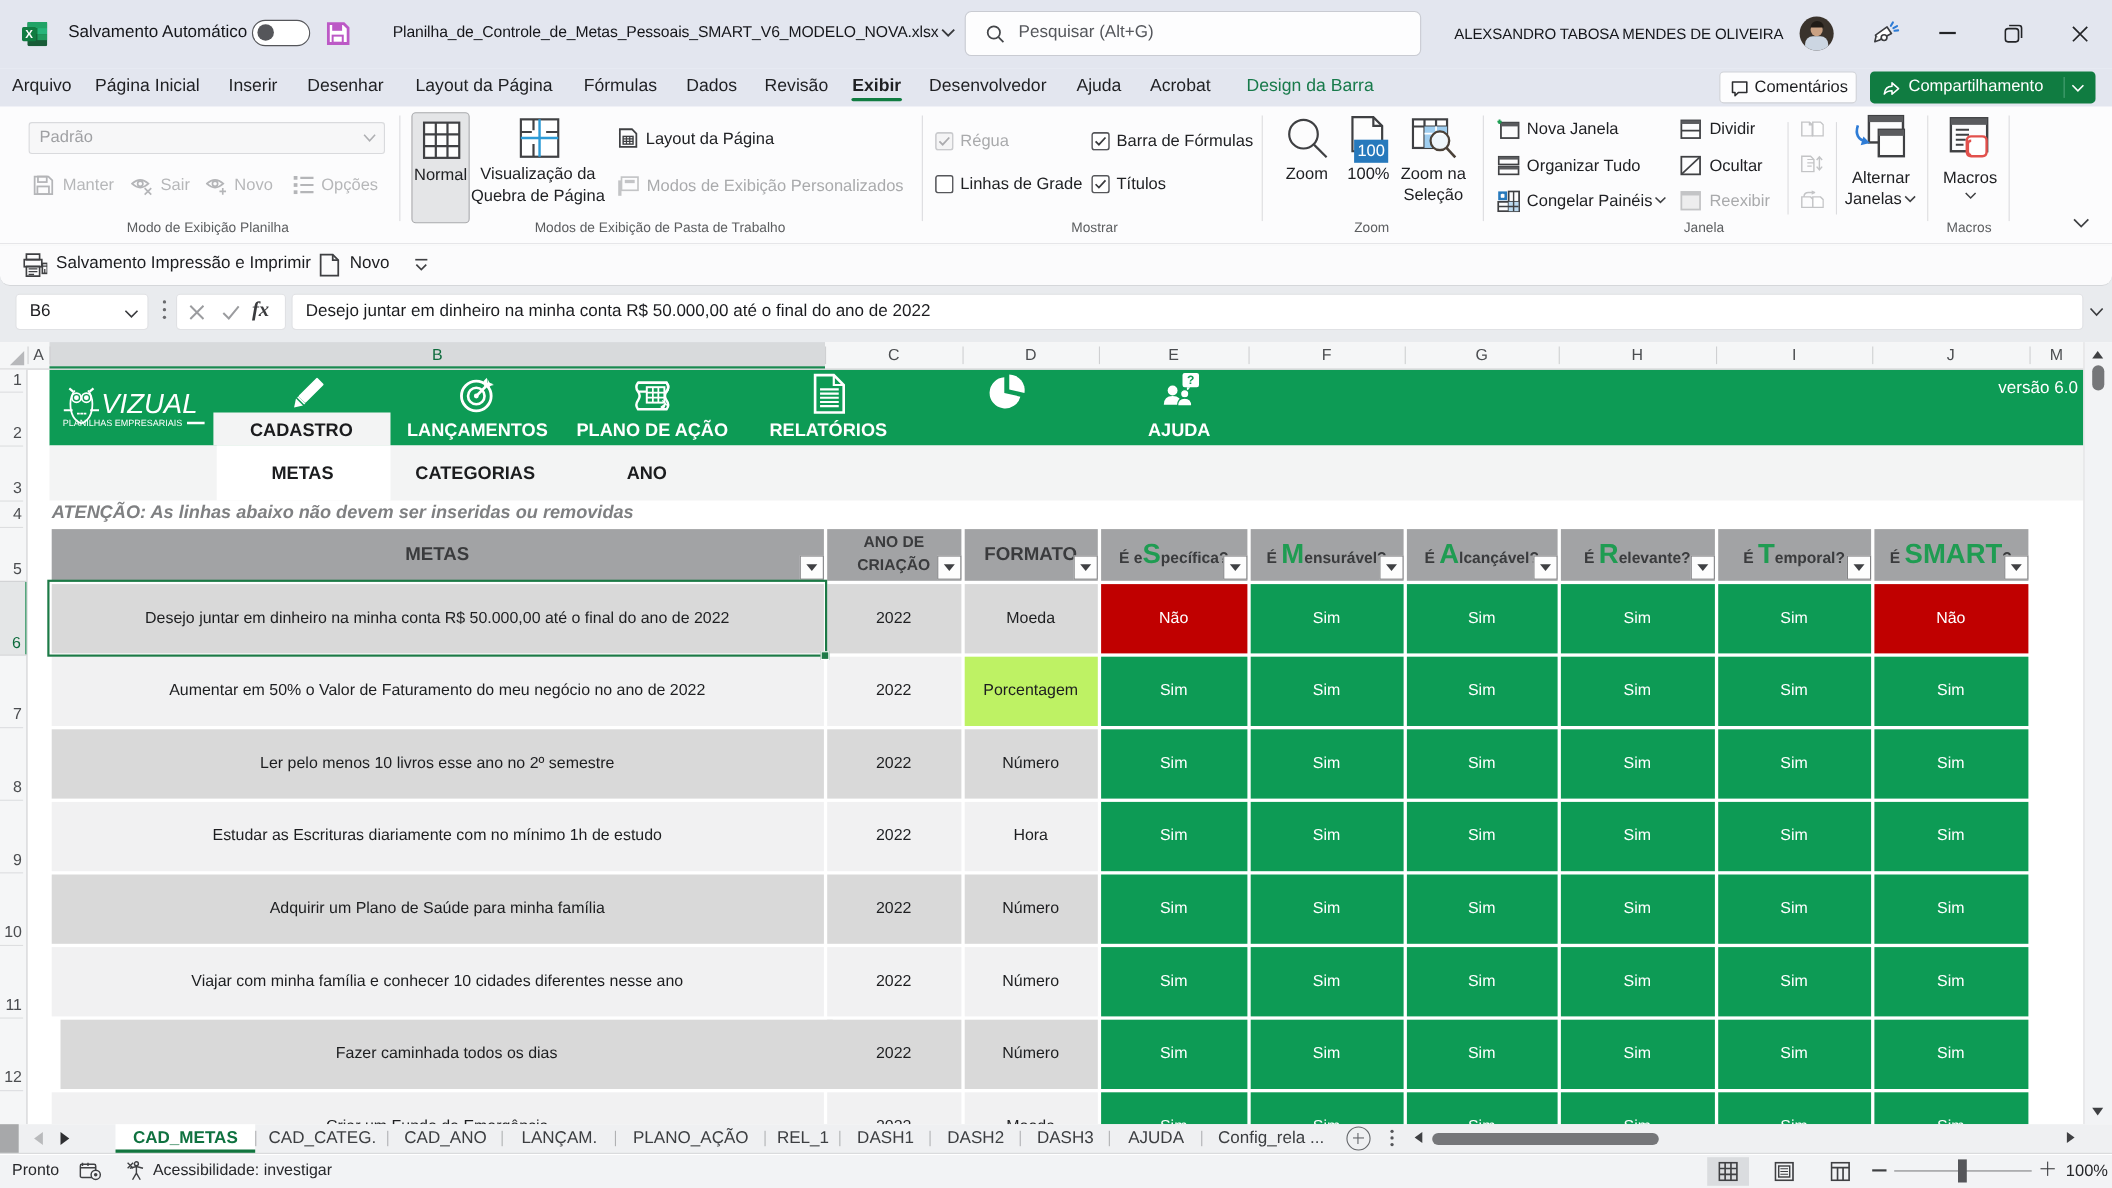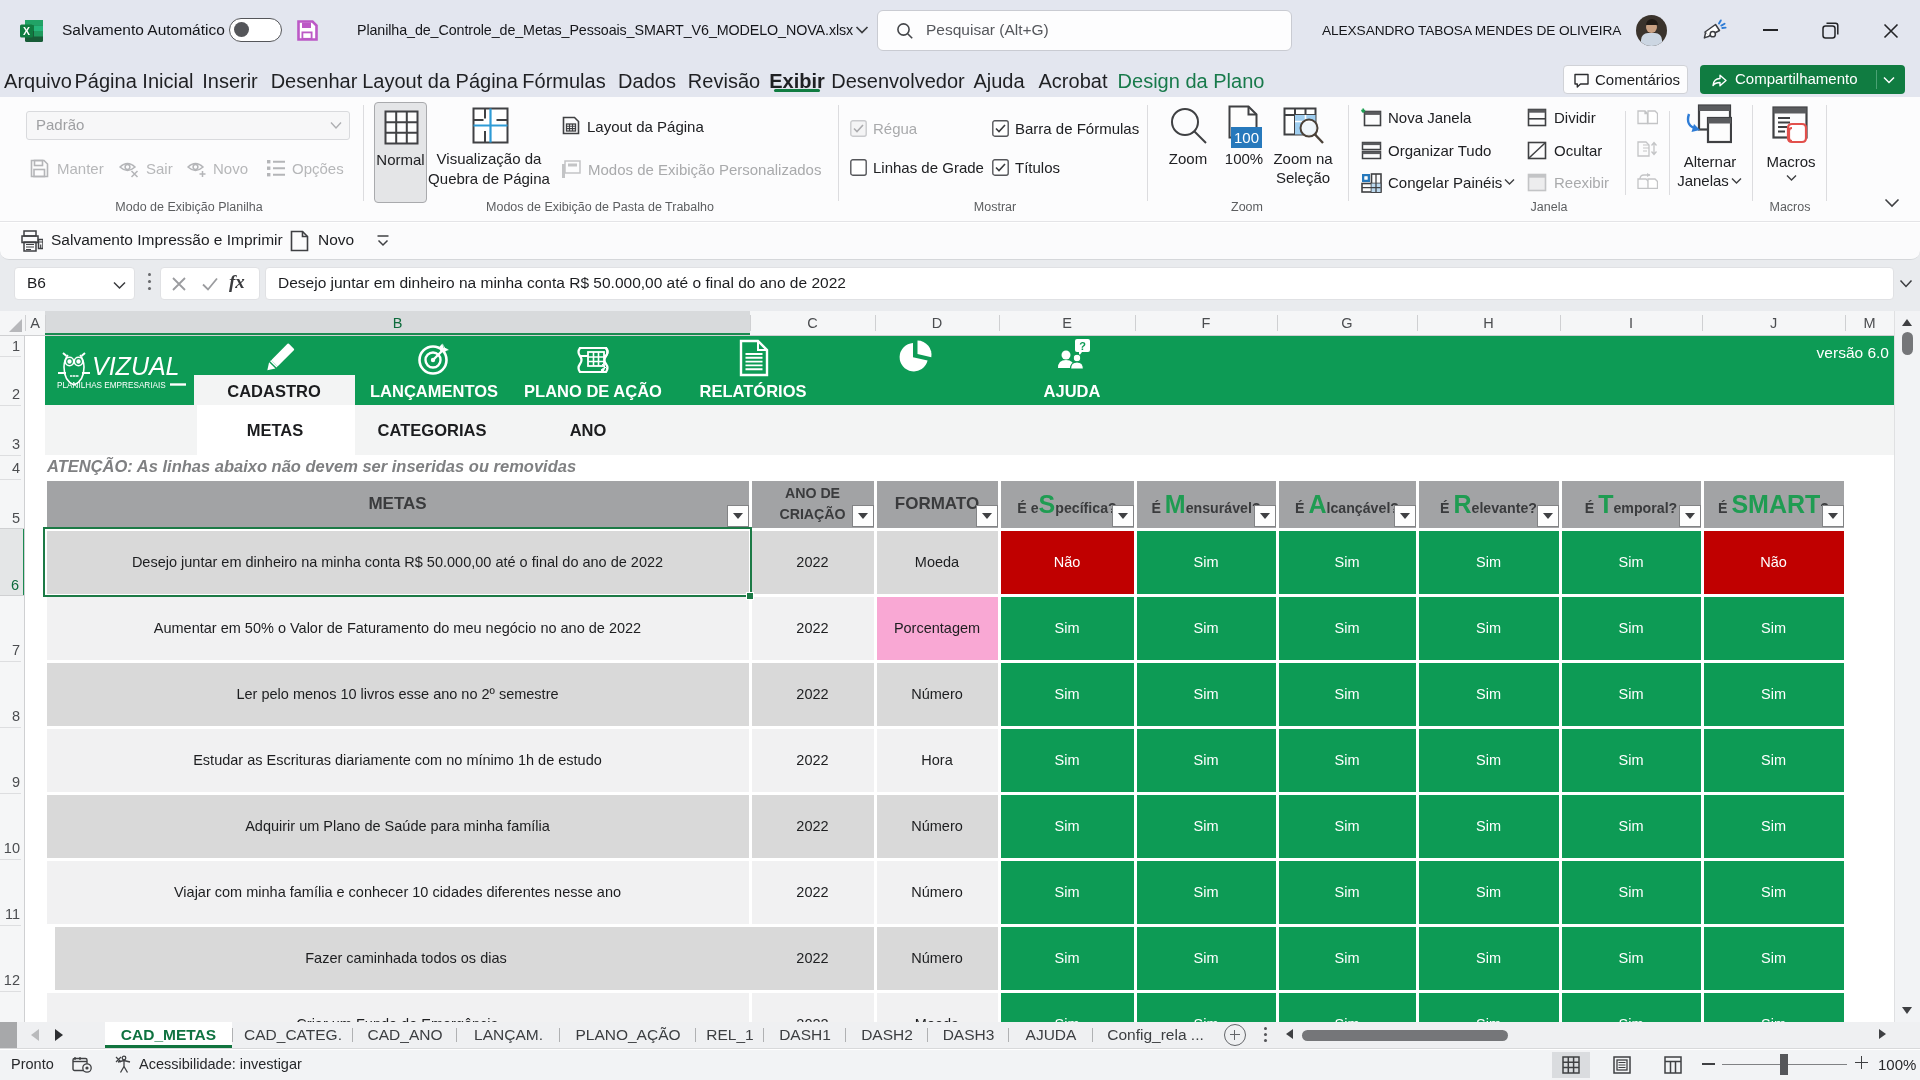--- a/index.html
+++ b/index.html
@@ -4,21 +4,21 @@
 <style>
 * { margin:0; padding:0; box-sizing:border-box; }
 html,body { width:1920px; height:1080px; overflow:hidden; }
 body { font-family:"Liberation Sans", sans-serif; -webkit-font-smoothing:antialiased; }
 #app { position:relative; width:1920px; height:1080px; background:#fff; overflow:hidden; }
 .abs { position:absolute; }
 .ctr { transform:translateX(-50%); white-space:nowrap; }
 
 #titlebar { left:0; top:0; width:1920px; height:62px; background:#e3e6ef; }
 #menubar  { left:0; top:62px; width:1920px; height:35px; background:#e3e6ef; }
-.mtab { position:absolute; top:8px; font-size:20px; color:#1f2023;text-align:center; }
+.mtab { position:absolute; top:8px; font-size:16px; color:#1f2023;text-align:center; }
 
 #ribbon { left:0; top:97px; width:1920px; height:125px; background:#fcfcfd; border-bottom:1px solid #e4e4e7; }
 .gsep { position:absolute; top:8px; width:1px; height:96px; background:#dcdcdf; }
 .glabel { position:absolute; top:103px; font-size:12.5px; color:#5c5e60; }
 .rtext { font-size:15px; color:#202124; }
 .rgray { color:#b6b7b9; }
 .rdis  { color:#a9aaac; }
 
 #qatwrap { left:0; top:223px; width:1920px; height:86px; background:#e9ebee; }
 #qat { position:absolute; left:0px; top:0px; width:1920px; height:37px; background:#fbfbfc; border-bottom:1px solid #d5d7da; border-radius:0 0 9px 9px; }
@@ -105,21 +105,21 @@
     <div class="mtab ctr" style="left:230px;">Inserir</div>
     <div class="mtab ctr" style="left:314px;">Desenhar</div>
     <div class="mtab ctr" style="left:440px;">Layout da Página</div>
     <div class="mtab ctr" style="left:564px;">Fórmulas</div>
     <div class="mtab ctr" style="left:647px;">Dados</div>
     <div class="mtab ctr" style="left:724px;">Revisão</div>
     <div class="mtab ctr" style="left:797px;font-weight:bold;">Exibir</div>
     <div class="mtab ctr" style="left:898px;">Desenvolvedor</div>
     <div class="mtab ctr" style="left:999px;">Ajuda</div>
     <div class="mtab ctr" style="left:1073px;">Acrobat</div>
-    <div class="mtab ctr" style="left:1191px;color:#187a4b;">Design da Plano</div>
+    <div class="mtab ctr" style="left:1191px;color:#187a4b;">Design da Barra</div>
     <div class="abs" style="left:774px;top:27px;width:46px;height:3px;background:#107c41;border-radius:2px;"></div>
 
     <div class="abs" style="left:1563px;top:3px;width:125px;height:29px;background:#fdfdfe;border:1px solid #d0d2d7;border-radius:4px;">
       <svg class="abs" style="left:9px;top:6px;" width="17" height="17" viewBox="0 0 17 17">
           <path d="M2 2.5 h13 v9.5 h-7.5 l-3.2 3 v-3 h-2.3 z" fill="none" stroke="#2c2d30" stroke-width="1.4" stroke-linejoin="round"></path>
         </svg>
       <div class="abs" style="left:31px;top:5px;font-size:15px;color:#1c1d20;">Comentários</div>
     </div>
 
     <div class="abs" style="left:1700px;top:3px;width:205px;height:29px;background:#107c41;border-radius:4px;">
@@ -522,21 +522,21 @@
     <div class="cell" style="left:751.5px;top:219.5px;width:122.0px;height:63.0px;background:#d9d9d9;font-size:14.5px;color:#1d1e20;">2022</div>
     <div class="cell" style="left:876.5px;top:219.5px;width:121.0px;height:63.0px;background:#d9d9d9;font-size:14.5px;color:#1d1e20;">Moeda</div>
     <div class="cell" style="left:1000.5px;top:219.5px;width:133.0px;height:63.0px;background:#c00000;color:#fff;font-size:14.5px;">Não</div>
     <div class="cell" style="left:1136.5px;top:219.5px;width:139.0px;height:63.0px;background:#0d9b55;color:#fff;font-size:14.5px;">Sim</div>
     <div class="cell" style="left:1278.5px;top:219.5px;width:137.0px;height:63.0px;background:#0d9b55;color:#fff;font-size:14.5px;">Sim</div>
     <div class="cell" style="left:1418.5px;top:219.5px;width:140.0px;height:63.0px;background:#0d9b55;color:#fff;font-size:14.5px;">Sim</div>
     <div class="cell" style="left:1561.5px;top:219.5px;width:139.0px;height:63.0px;background:#0d9b55;color:#fff;font-size:14.5px;">Sim</div>
     <div class="cell" style="left:1703.5px;top:219.5px;width:140.0px;height:63.0px;background:#c00000;color:#fff;font-size:14.5px;">Não</div>
     <div class="cell" style="left:46.5px;top:285.5px;width:702.0px;height:63.0px;background:#f1f1f2;font-size:14.5px;color:#1d1e20;">Aumentar em 50% o Valor de Faturamento do meu negócio no ano de 2022</div>
     <div class="cell" style="left:751.5px;top:285.5px;width:122.0px;height:63.0px;background:#f1f1f2;font-size:14.5px;color:#1d1e20;">2022</div>
-    <div class="cell" style="left:876.5px;top:285.5px;width:121.0px;height:63.0px;background:#f9a8d4;font-size:14.5px;color:#1d1e20;">Porcentagem</div>
+    <div class="cell" style="left:876.5px;top:285.5px;width:121.0px;height:63.0px;background:#bef264;font-size:14.5px;color:#1d1e20;">Porcentagem</div>
     <div class="cell" style="left:1000.5px;top:285.5px;width:133.0px;height:63.0px;background:#0d9b55;color:#fff;font-size:14.5px;">Sim</div>
     <div class="cell" style="left:1136.5px;top:285.5px;width:139.0px;height:63.0px;background:#0d9b55;color:#fff;font-size:14.5px;">Sim</div>
     <div class="cell" style="left:1278.5px;top:285.5px;width:137.0px;height:63.0px;background:#0d9b55;color:#fff;font-size:14.5px;">Sim</div>
     <div class="cell" style="left:1418.5px;top:285.5px;width:140.0px;height:63.0px;background:#0d9b55;color:#fff;font-size:14.5px;">Sim</div>
     <div class="cell" style="left:1561.5px;top:285.5px;width:139.0px;height:63.0px;background:#0d9b55;color:#fff;font-size:14.5px;">Sim</div>
     <div class="cell" style="left:1703.5px;top:285.5px;width:140.0px;height:63.0px;background:#0d9b55;color:#fff;font-size:14.5px;">Sim</div>
     <div class="cell" style="left:46.5px;top:351.5px;width:702.0px;height:63.0px;background:#d9d9d9;font-size:14.5px;color:#1d1e20;">Ler pelo menos 10 livros esse ano no 2º semestre</div>
     <div class="cell" style="left:751.5px;top:351.5px;width:122.0px;height:63.0px;background:#d9d9d9;font-size:14.5px;color:#1d1e20;">2022</div>
     <div class="cell" style="left:876.5px;top:351.5px;width:121.0px;height:63.0px;background:#d9d9d9;font-size:14.5px;color:#1d1e20;">Número</div>
     <div class="cell" style="left:1000.5px;top:351.5px;width:133.0px;height:63.0px;background:#0d9b55;color:#fff;font-size:14.5px;">Sim</div>

